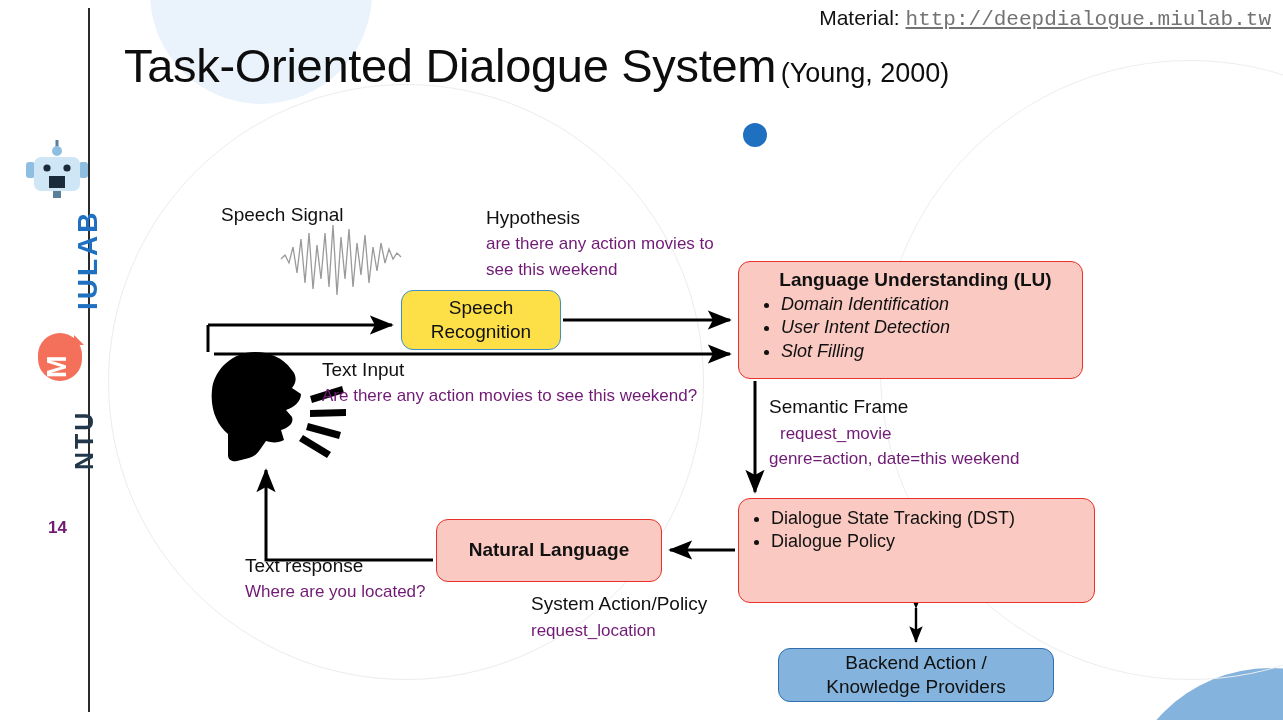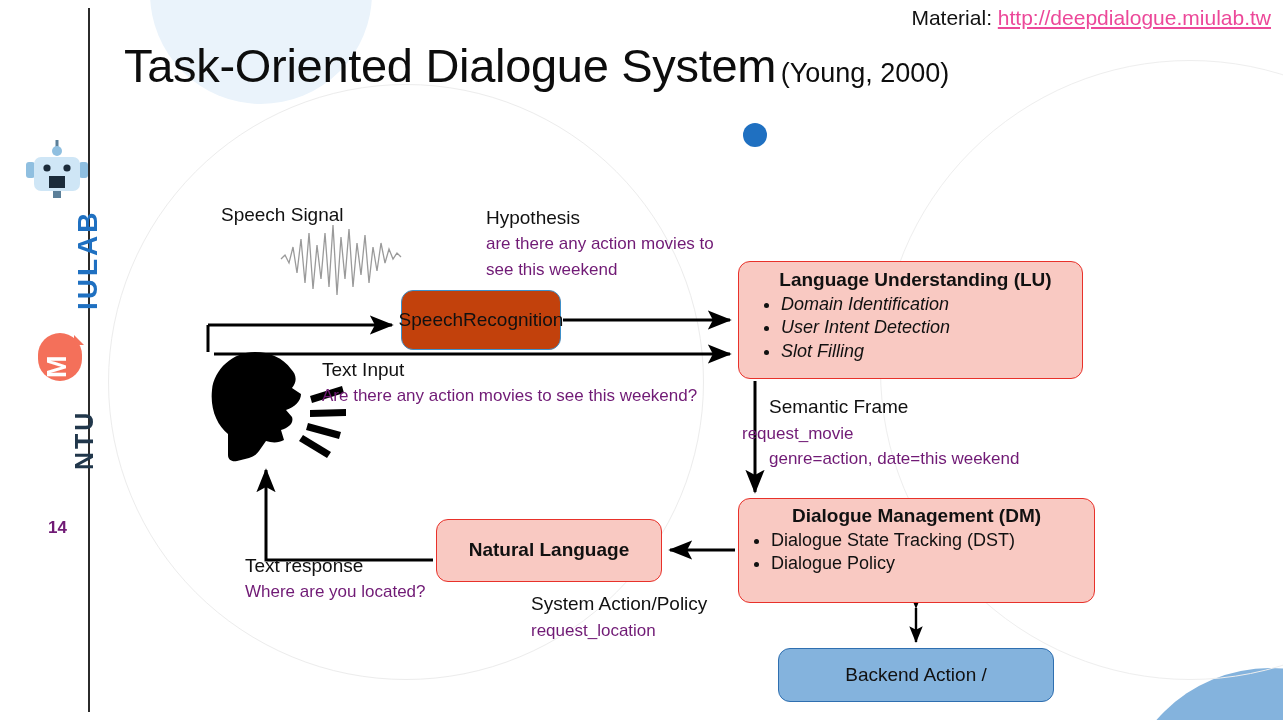--- a/index.html
+++ b/index.html
@@ -81,21 +81,21 @@
     font-size:17px; font-weight:bold; color:#701a75;
   }
 
   
   #material-line {
     position:absolute; right:12px; top:6px;
     font-size:21px; color:#111111;
     white-space:nowrap;
   }
   #material-link {
-    color:#ec4899; text-decoration:underline;
+    color:#737373; text-decoration:underline;font-family:Liberation Mono, monospace;
   }
   #slide-title {
     position:absolute; left:124px; top:38px;
     white-space:nowrap;
   }
   #slide-title-main {
     font-size:47px; color:#0d0d0d; letter-spacing:-0.3px;
   }
   #slide-title-cite {
     font-size:27px; color:#0d0d0d;
@@ -105,37 +105,37 @@
   .lbl-strong { position:absolute; font-size:19px; color:#111111; white-space:nowrap; }
   .lbl-muted  { position:absolute; font-size:17px; color:#701a75; white-space:nowrap; }
 
   #label-speech-signal { left:221px; top:204px; }
   #label-hypothesis    { left:486px; top:207px; }
   #hypothesis-line1    { left:486px; top:234px; }
   #hypothesis-line2    { left:486px; top:260px; }
   #label-text-input    { left:322px; top:359px; }
   #text-input-value    { left:322px; top:386px; }
   #label-semantic-frame{ left:769px; top:396px; }
-  #semantic-line1      { left:742px; top:424px; }
+  #semantic-line1      { left:780px; top:424px; }
   #semantic-line2      { left:769px; top:449px; }
   #label-text-response { left:245px; top:555px; }
   #text-response-value { left:245px; top:582px; }
   #label-system-action { left:531px; top:593px; }
   #system-action-value { left:531px; top:621px; }
 
   
   .node { position:absolute; border-radius:12px; }
   .node-title { font-weight:bold; color:#111111; }
   .node ul { margin:2px 0 0 0; padding-left:22px; }
   .node li { color:#111111; line-height:1.30; }
 
   #node-speech-recognition {
     left:401px; top:290px; width:160px; height:60px;
-    background:#c2410c; border:1.6px solid #3d8fc9;
-    display:flex; flex-direction:row; align-items:center; justify-content:center;
+    background:#fde047; border:1.6px solid #3d8fc9;
+    display:flex; flex-direction:column; align-items:center; justify-content:center;
     font-size:19px; color:#111111; line-height:1.25;
   }
   #node-lu {
     left:738px; top:261px; width:345px; height:118px;
     background:#f9c9c2; border:1.6px solid #e8312a;
     padding:7px 10px 0 20px;
   }
   #node-lu .node-title { font-size:19px; text-align:center; }
   #node-lu li { font-size:18px;font-style:italic; }
   #node-dm {
@@ -272,26 +272,26 @@
 <div class="node" id="node-lu">
   <div class="node-title">Language Understanding (LU)</div>
   <ul>
     <li>Domain Identification</li>
     <li>User Intent Detection</li>
     <li>Slot Filling</li>
   </ul>
 </div>
 
 <div class="node" id="node-dm">
-  <div class="node-title">Dialogue Management (DM)</div>
   <ul>
     <li>Dialogue State Tracking (DST)</li>
     <li>Dialogue Policy</li>
   </ul>
 </div>
 
 <div class="node" id="node-nlg">
   <div>Natural Language</div>
 </div>
 
 <div class="node" id="node-backend">
   <div>Backend Action /</div>
+  <div>Knowledge Providers</div>
 </div>
 
 </body></html>

